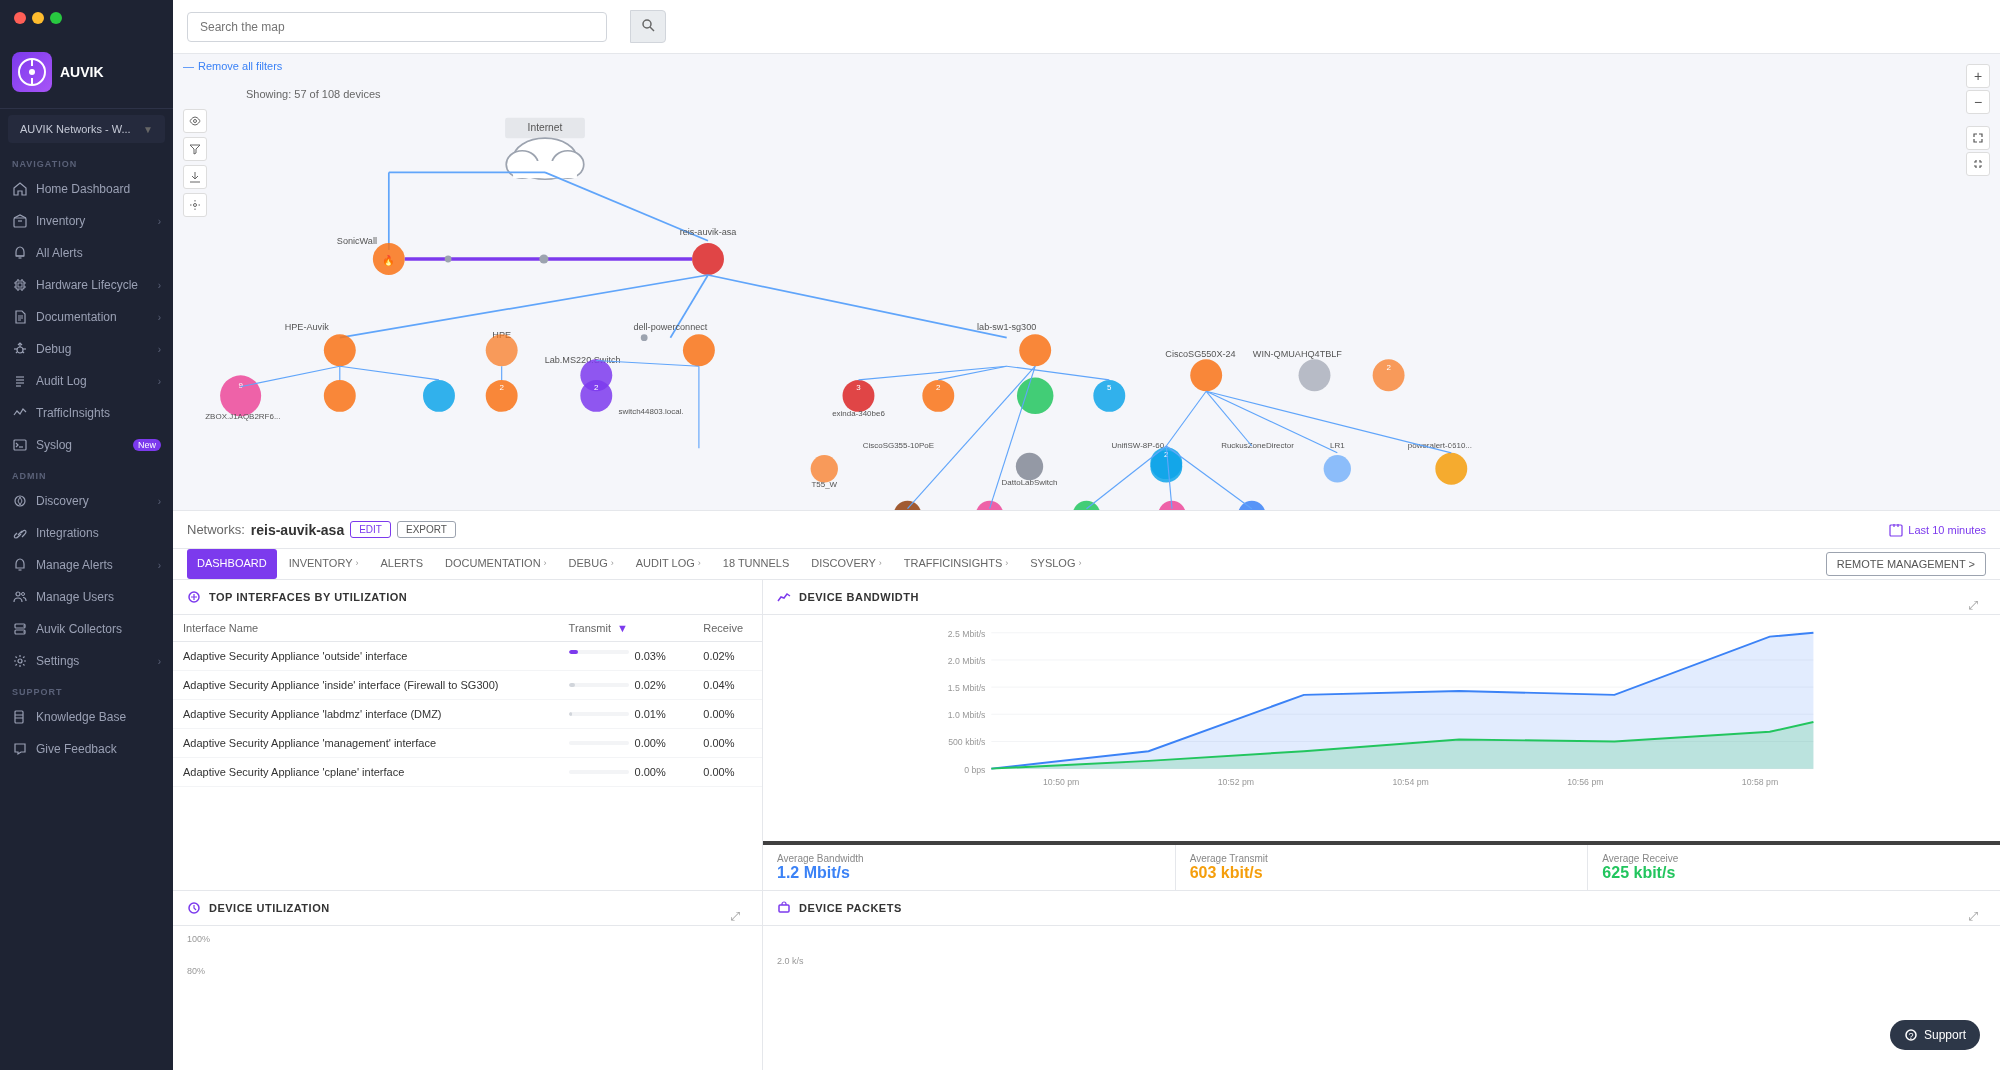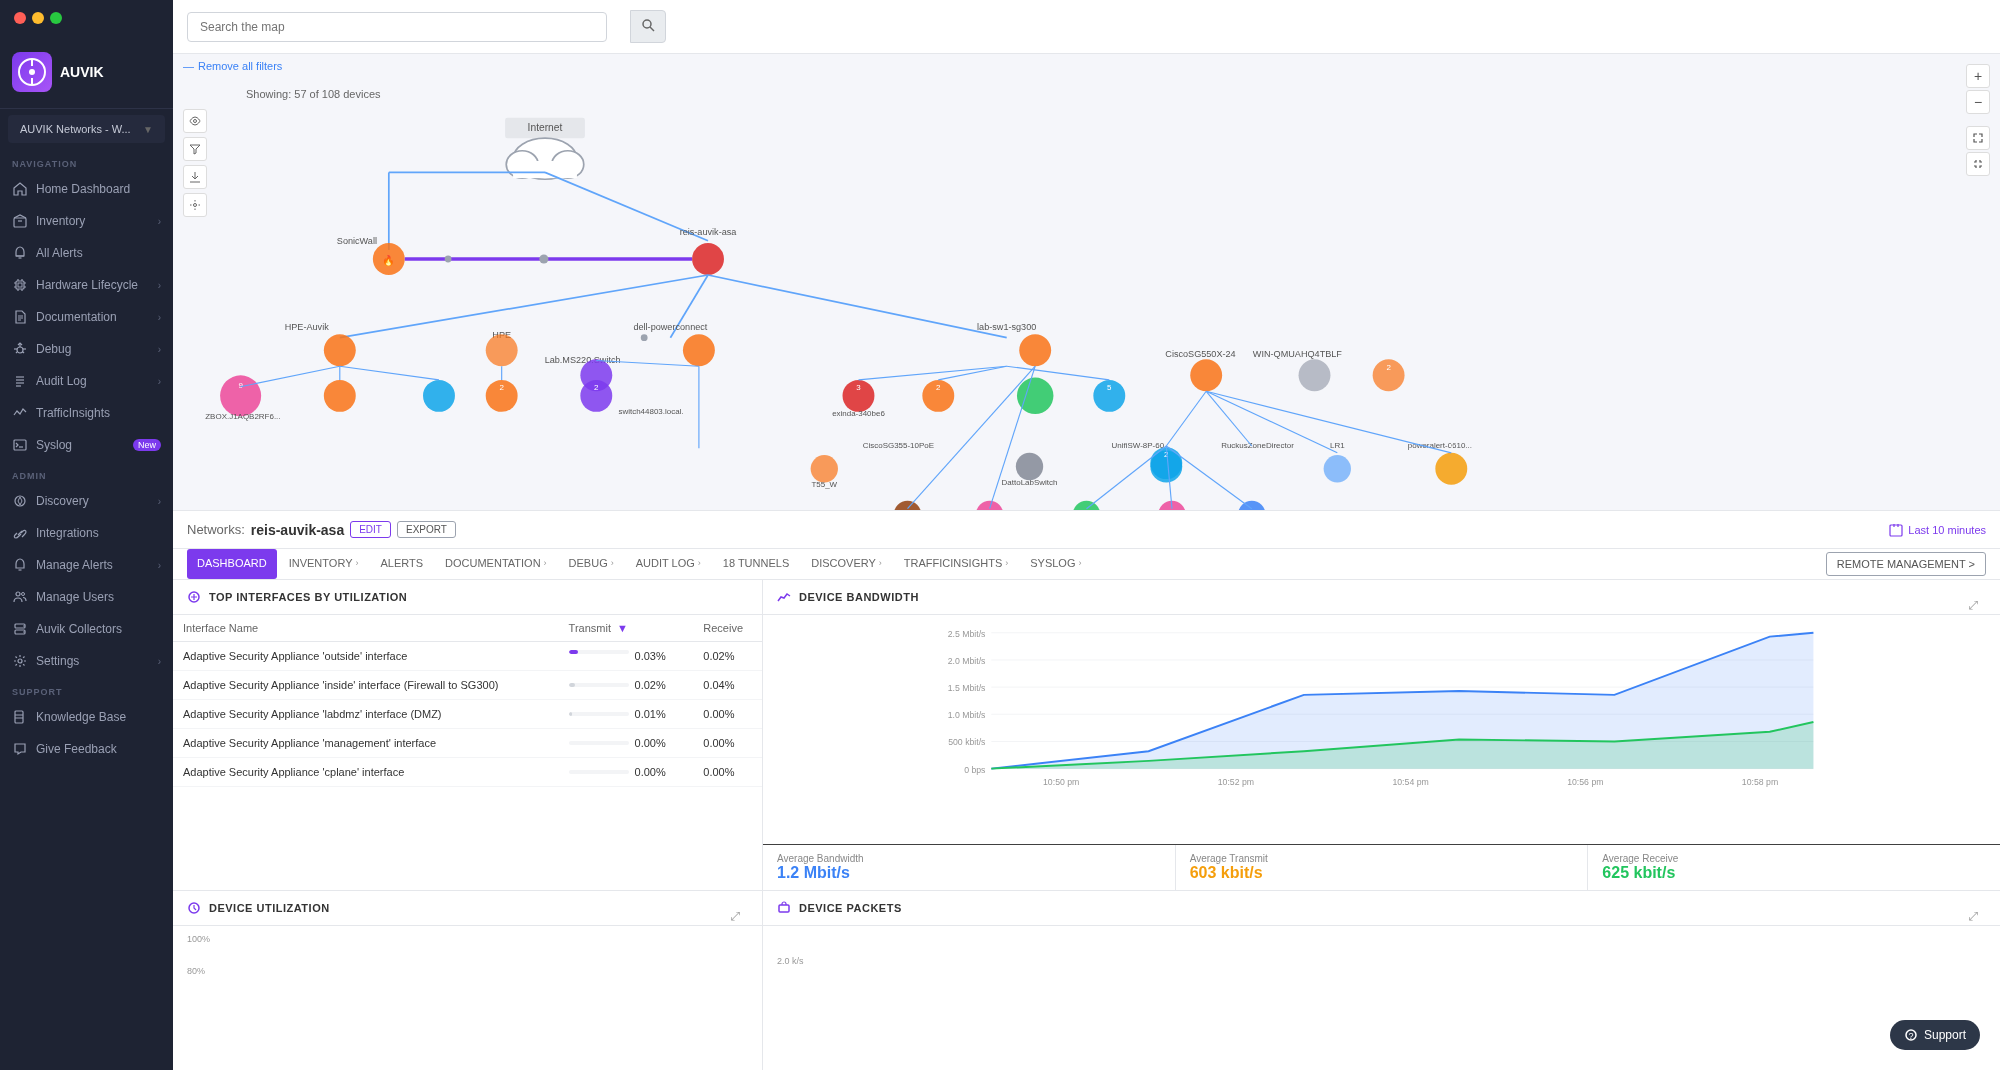--- a/index.html
+++ b/index.html
@@ -83,21 +83,21 @@
     .interfaces-table th { padding: 7px 10px; text-align: left; font-size: 11px; color: #666; border-bottom: 1px solid #e5e7eb; font-weight: 500; }
     .interfaces-table th.sortable { cursor: pointer; }
     .interfaces-table th .sort-icon { color: #7c3aed; margin-left: 3px; }
     .interfaces-table td { padding: 8px 10px; font-size: 11px; color: #333; border-bottom: 1px solid #f3f4f6; }
     
     
     .panel-right { flex: 1; background: white; display: flex; flex-direction: column; }
     
     .chart-area { flex: 1; padding: 10px; position: relative; }
     
-    .chart-stats { display: flex; border-top: 1px solid #404040; }
+    .chart-stats { display: flex; border-top: 4px solid #404040; }
     .chart-stat { flex: 1; padding: 8px 14px; border-right: 1px solid #e5e7eb; }
     .chart-stat:last-child { border-right: none; }
     .stat-label { font-size: 10px; color: #888; }
     .stat-value { font-size: 16px; font-weight: 700; }
     .stat-value.blue { color: #3b82f6; }
     .stat-value.yellow { color: #f59e0b; }
     .stat-value.green { color: #22c55e; }
     
     .expand-icon { position: absolute; top: 8px; right: 8px; cursor: pointer; color: #999; font-size: 12px; }
     

